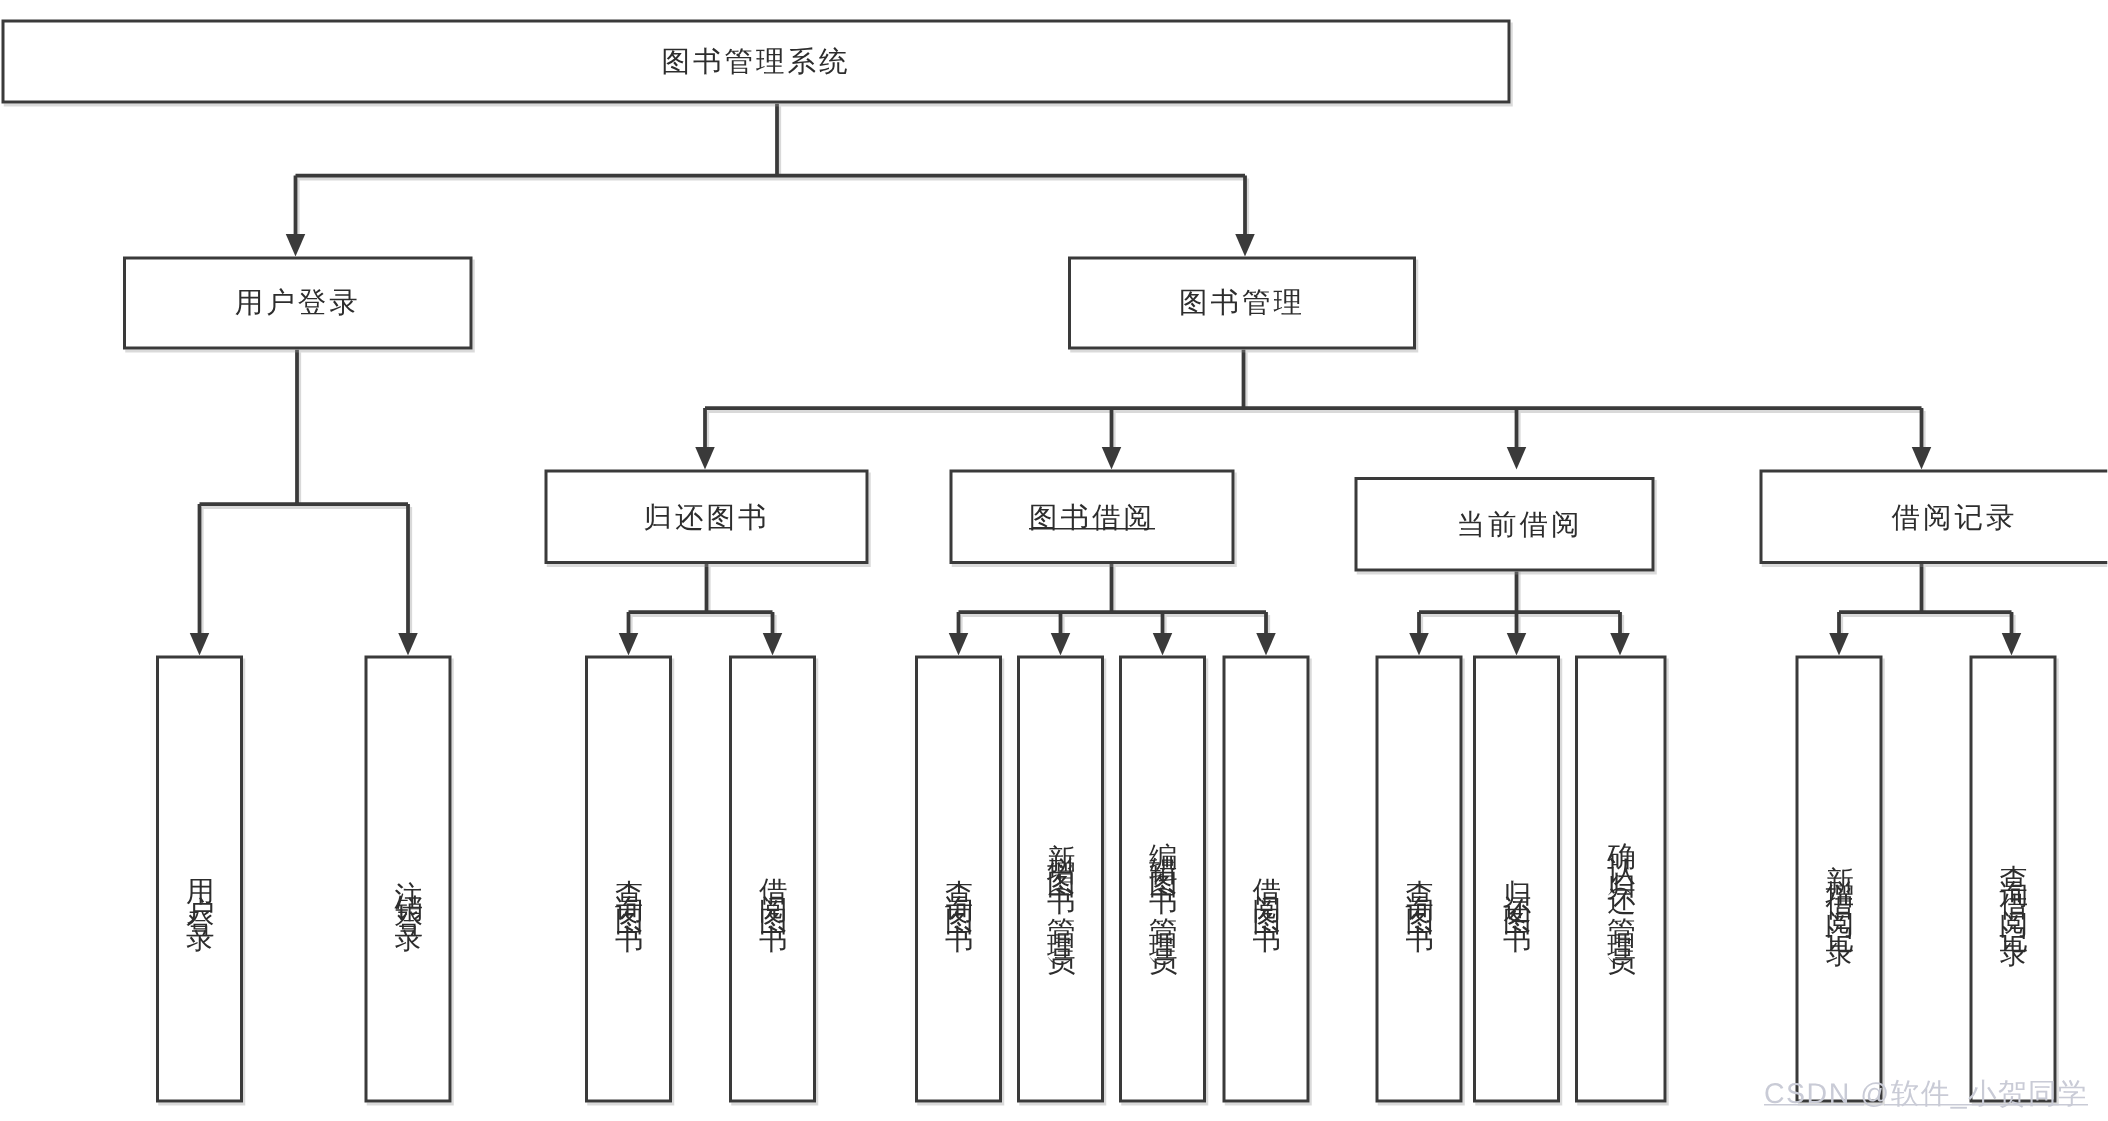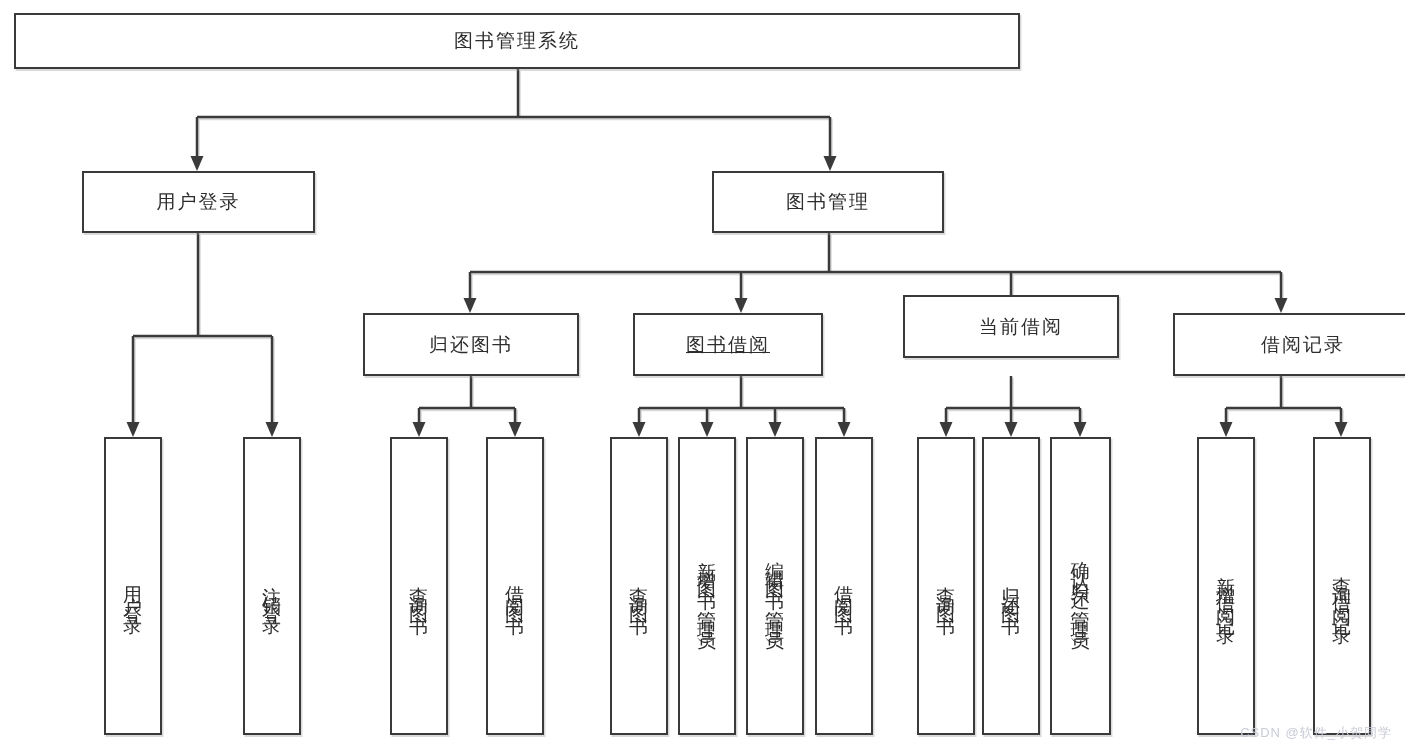--- a/index.html
+++ b/index.html
@@ -15,21 +15,21 @@
     font-size:19px;letter-spacing:2px;
     box-shadow:1.5px 2px 0 rgba(150,150,150,0.35);
   }
   .vbox .vtext{
     writing-mode:vertical-rl;text-orientation:mixed;
     letter-spacing:10px;margin-bottom:-10px;line-height:1;white-space:nowrap;
     font-size:19px;
   }
   .watermark{
     position:absolute;right:13px;bottom:5px;
-    font-size:13px;letter-spacing:1px;color:#c9cbd6;z-index:5;
+    font-size:19px;letter-spacing:1px;color:#c9cbd6;z-index:5;text-decoration:underline;
   }
 </style>
 </head>
 <body>
 
 <div class="stage">
 
   <svg class="wires" viewBox="0 0 1405 747" xmlns="http://www.w3.org/2000/svg">
 
     <g stroke="#d9d9d9" stroke-width="2.5" fill="none" transform="translate(1.5,2)">
@@ -66,38 +66,38 @@
       <polygon points="768.5,422 781.5,422 775,437"></polygon>
       <polygon points="837.5,422 850.5,422 844,437"></polygon>
       <polygon points="939.5,422 952.5,422 946,437"></polygon>
       <polygon points="1004.5,422 1017.5,422 1011,437"></polygon>
       <polygon points="1073.5,422 1086.5,422 1080,437"></polygon>
       <polygon points="1219.5,422 1232.5,422 1226,437"></polygon>
       <polygon points="1334.5,422 1347.5,422 1341,437"></polygon>
     </g>
   </svg>
 
-  <div class="box" style="left:14px;top:13px;width:1006px;height:56px;text-align:right;">
+  <div class="box" style="left:1px;top:13px;width:1006px;height:56px;text-align:right;">
     <span>图书管理系统</span>
   </div>
 
   <div class="box" style="left:82px;top:171px;width:233px;height:62px;">
     <span>用户登录</span>
   </div>
   <div class="box" style="left:712px;top:171px;width:232px;height:62px;font-family:Liberation Mono, monospace;">
     <span>图书管理</span>
   </div>
 
   <div class="box" style="left:363px;top:313px;width:216px;height:63px;">
     <span>归还图书</span>
   </div>
   <div class="box" style="left:633px;top:313px;width:190px;height:63px;text-decoration:underline;">
     <span>图书借阅</span>
   </div>
-  <div class="box" style="left:903px;top:295px;width:216px;height:63px;padding-left:20px;">
+  <div class="box" style="left:903px;top:318px;width:200px;height:63px;padding-left:20px;">
     <span>当前借阅</span>
   </div>
   <div class="box" style="left:1173px;top:313px;width:260px;height:63px;">
     <span>借阅记录</span>
   </div>
 
   <div class="box vbox" style="left:104px;top:437px;width:58px;height:298px;">
     <span class="vtext">用户登录</span>
   </div>
   <div class="box vbox" style="left:243px;top:437px;width:58px;height:298px;">

